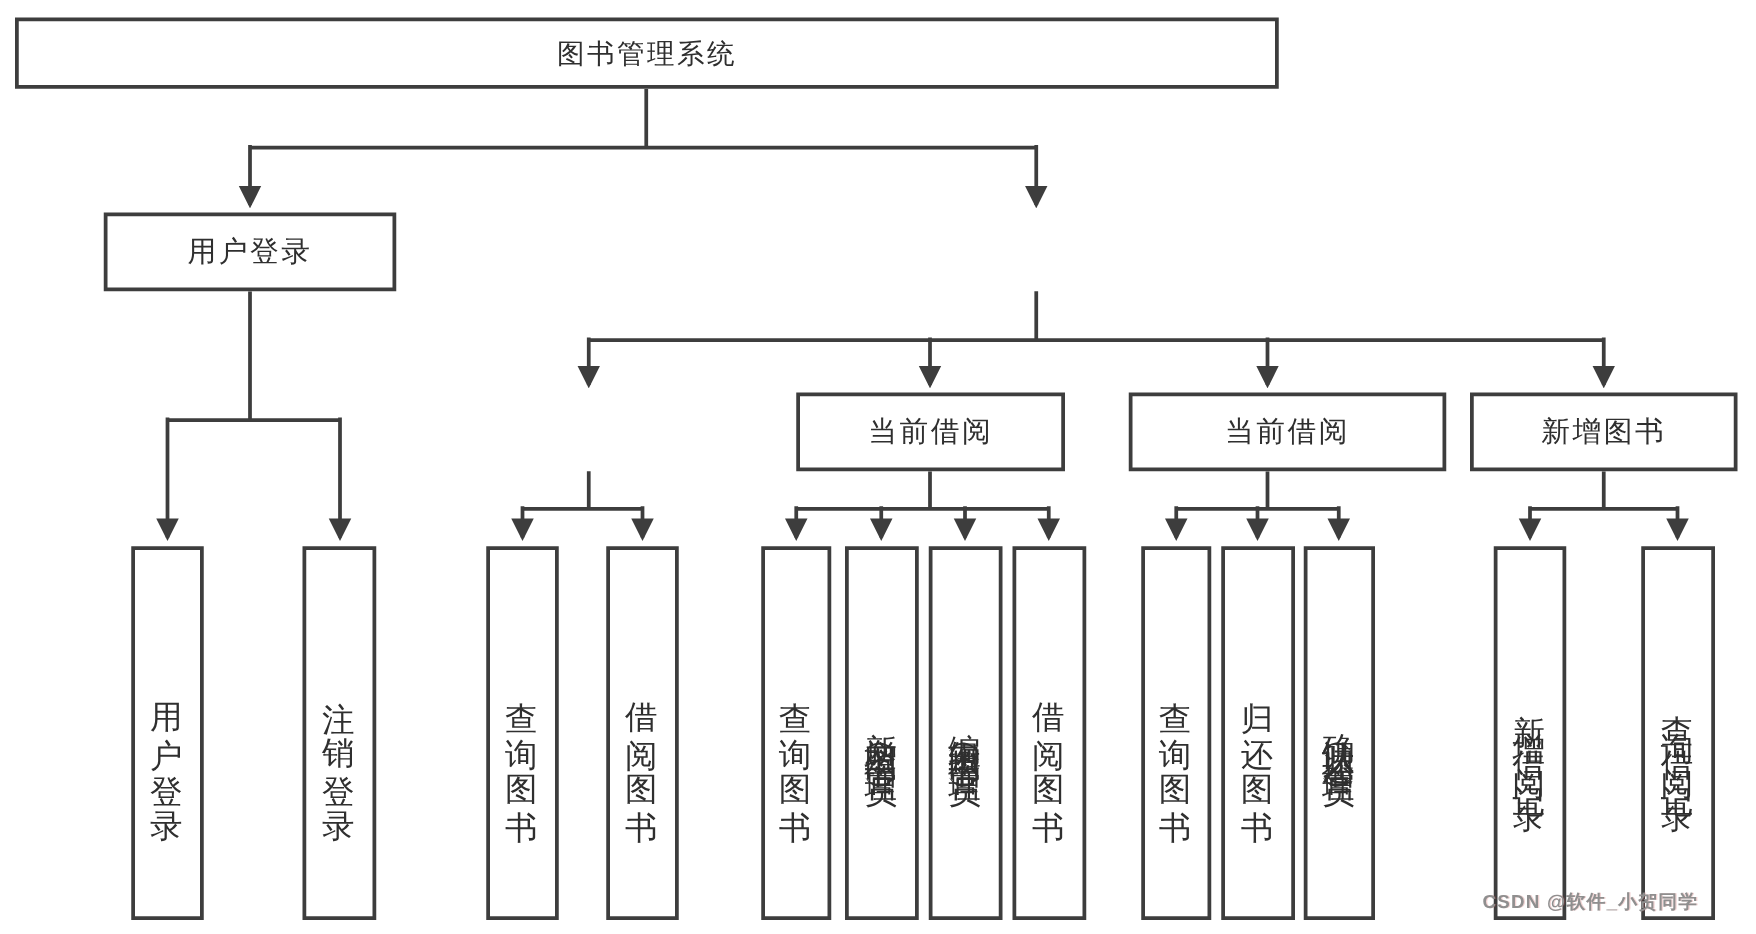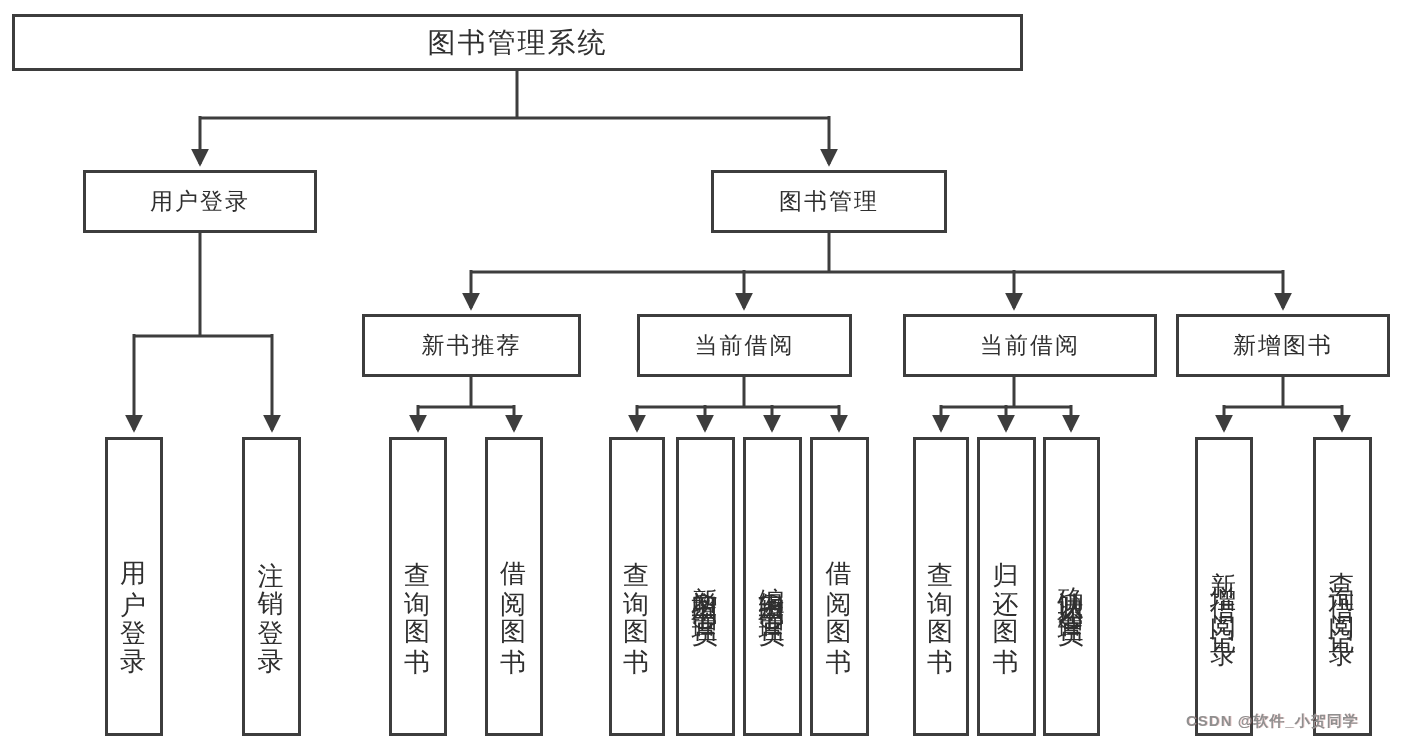--- a/index.html
+++ b/index.html
@@ -30,21 +30,21 @@
     position: absolute;
     border: 3px solid var(--line);
     background: var(--background);
     display: flex;
     align-items: center;
     justify-content: center;
     color: var(--text);
   }
   .node span { display: block; white-space: nowrap; }
   .h span { font-size: 23px; letter-spacing: 2px; }
-  .root span { font-size: 28px; letter-spacing: 2px; }
+  .root span { font-size: 22px; letter-spacing: 2px; }
   .v span {
     writing-mode: vertical-rl;
     text-orientation: mixed;
     font-size: 26px;
   }
   .v4 span { letter-spacing: 29px; margin-top: 24px; }
   .v6 span { letter-spacing: 14px; margin-top: 12px; }
   .v9 span { letter-spacing: 5px; margin-top: 4px; }
   .watermark {
     position: absolute;
@@ -113,27 +113,21 @@
     </g>
   </svg>
 
   <div class="node h root" style="left:12px;top:14px;width:1011px;height:57px">
     <span>图书管理系统</span>
   </div>
 
   <div class="node h" style="left:83px;top:170px;width:234px;height:63px">
     <span>用户登录</span>
   </div>
-  <div class="node h" style="left:711px;top:170px;width:236px;height:63px">
-    <span>图书管理</span>
-  </div>
 
-  <div class="node h" style="left:362px;top:314px;width:219px;height:63px">
-    <span>新书推荐</span>
-  </div>
   <div class="node h" style="left:637px;top:314px;width:215px;height:63px">
     <span>当前借阅</span>
   </div>
   <div class="node h" style="left:903px;top:314px;width:254px;height:63px">
     <span>当前借阅</span>
   </div>
   <div class="node h" style="left:1176px;top:314px;width:214px;height:63px">
     <span>新增图书</span>
   </div>
 

